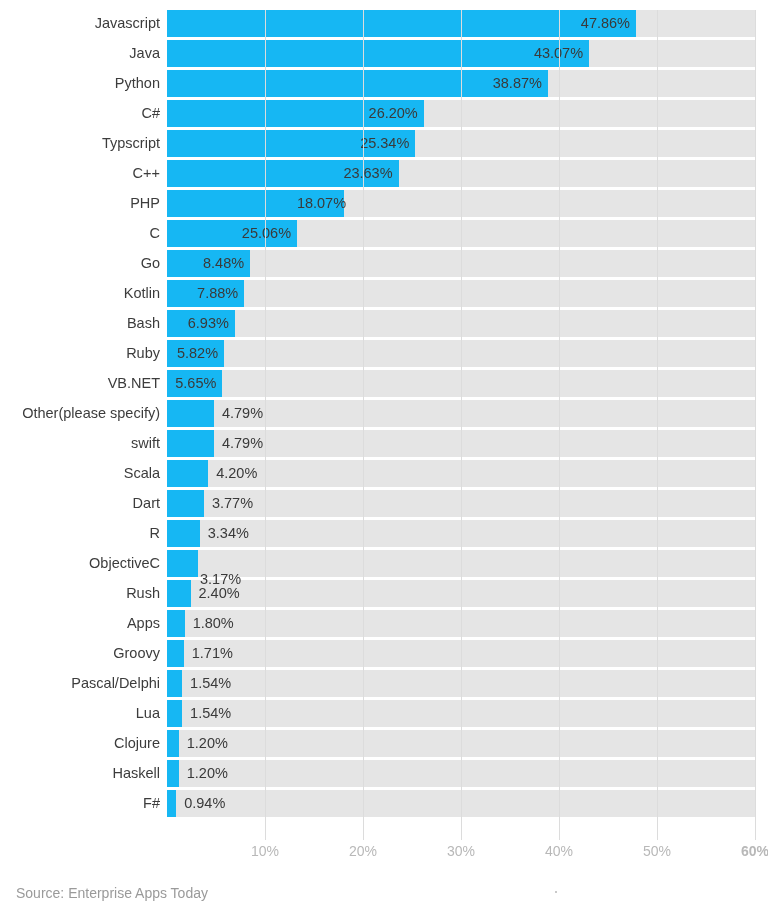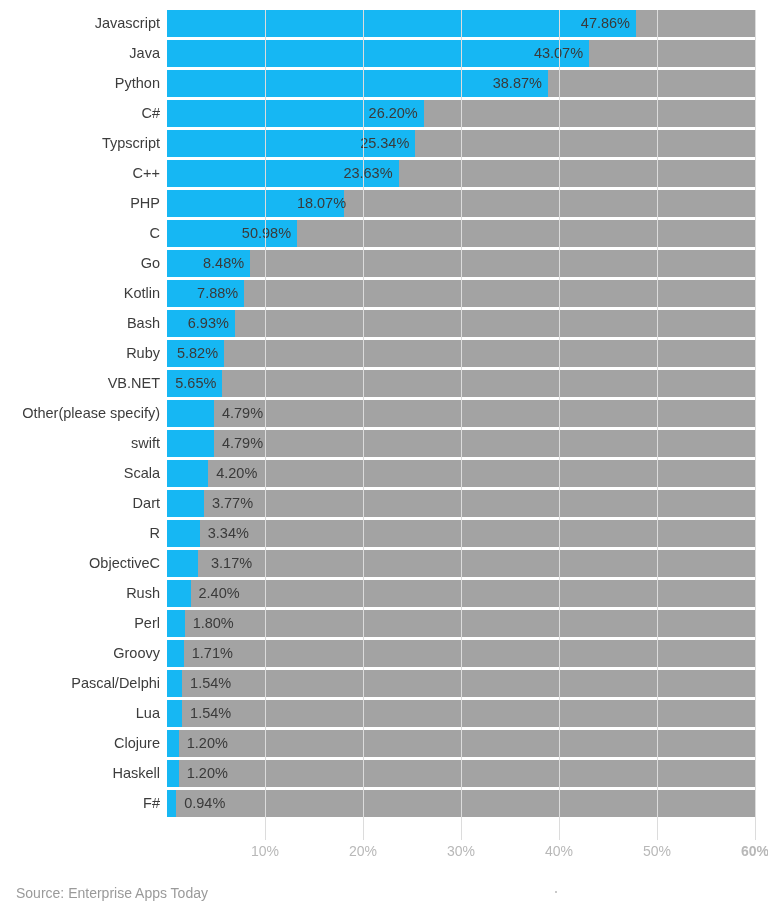--- a/index.html
+++ b/index.html
@@ -43,21 +43,21 @@
     position: absolute;
     left: 0;
     top: 0;
     right: 0;
     z-index: 1;
   }
   .row {
     position: relative;
     height: 27px;
     margin-bottom: 3px;
-    background: #a3a3a3;
+    background: #e5e5e5;
   }
   .bar {
     position: absolute;
     left: 0;
     top: 0;
     bottom: 0;
     background: #16b7f3;
     z-index: 2;
   }
   .value-label {
@@ -149,21 +149,21 @@
       <div class="cat-label">Bash</div>
       <div class="cat-label">Ruby</div>
       <div class="cat-label">VB.NET</div>
       <div class="cat-label">Other(please specify)</div>
       <div class="cat-label">swift</div>
       <div class="cat-label">Scala</div>
       <div class="cat-label">Dart</div>
       <div class="cat-label">R</div>
       <div class="cat-label">ObjectiveC</div>
       <div class="cat-label">Rush</div>
-      <div class="cat-label">Perl</div>
+      <div class="cat-label">Apps</div>
       <div class="cat-label">Groovy</div>
       <div class="cat-label">Pascal/Delphi</div>
       <div class="cat-label">Lua</div>
       <div class="cat-label">Clojure</div>
       <div class="cat-label">Haskell</div>
       <div class="cat-label">F#</div>
     </div>
 
   <div id="plot-area">
     <div id="gridlines">
@@ -198,21 +198,21 @@
         <div class="row">
           <div class="bar" style="width: 231.574px; background: rgb(22, 183, 243);"></div>
           <div class="value-label inside" style="left: 0px; width: 225.574px;">23.63%</div>
         </div>
         <div class="row">
           <div class="bar" style="width: 177.086px; background: rgb(22, 183, 243);"></div>
           <div class="value-label inside" style="left: 8px; width: 171.086px;">18.07%</div>
         </div>
         <div class="row">
           <div class="bar" style="width: 130.046px; background: rgb(22, 183, 243);"></div>
-          <div class="value-label inside" style="left: 0px; width: 124.046px;">50.98%</div>
+          <div class="value-label inside" style="left: 0px; width: 124.046px;">25.06%</div>
         </div>
         <div class="row">
           <div class="bar" style="width: 83.104px; background: rgb(22, 183, 243);"></div>
           <div class="value-label inside" style="left: 0px; width: 77.104px;">8.48%</div>
         </div>
         <div class="row">
           <div class="bar" style="width: 77.224px; background: rgb(22, 183, 243);"></div>
           <div class="value-label inside" style="left: 0px; width: 71.224px;">7.88%</div>
         </div>
         <div class="row">
@@ -242,21 +242,21 @@
         <div class="row">
           <div class="bar" style="width: 36.946px; background: rgb(22, 183, 243);"></div>
           <div class="value-label outside" style="left: 44.946px;">3.77%</div>
         </div>
         <div class="row">
           <div class="bar" style="width: 32.732px; background: rgb(22, 183, 243);"></div>
           <div class="value-label outside" style="left: 40.732px;">3.34%</div>
         </div>
         <div class="row">
           <div class="bar" style="width: 31.066px; background: rgb(22, 183, 243);"></div>
-          <div class="value-label outside" style="left: 44px;">3.17%</div>
+          <div class="value-label outside" style="left: 33px; margin-top: 16px;">3.17%</div>
         </div>
         <div class="row">
           <div class="bar" style="width: 23.52px; background: rgb(22, 183, 243);"></div>
           <div class="value-label outside" style="left: 31.52px;">2.40%</div>
         </div>
         <div class="row">
           <div class="bar" style="width: 17.64px; background: rgb(22, 183, 243);"></div>
           <div class="value-label outside" style="left: 25.64px;">1.80%</div>
         </div>
         <div class="row">

